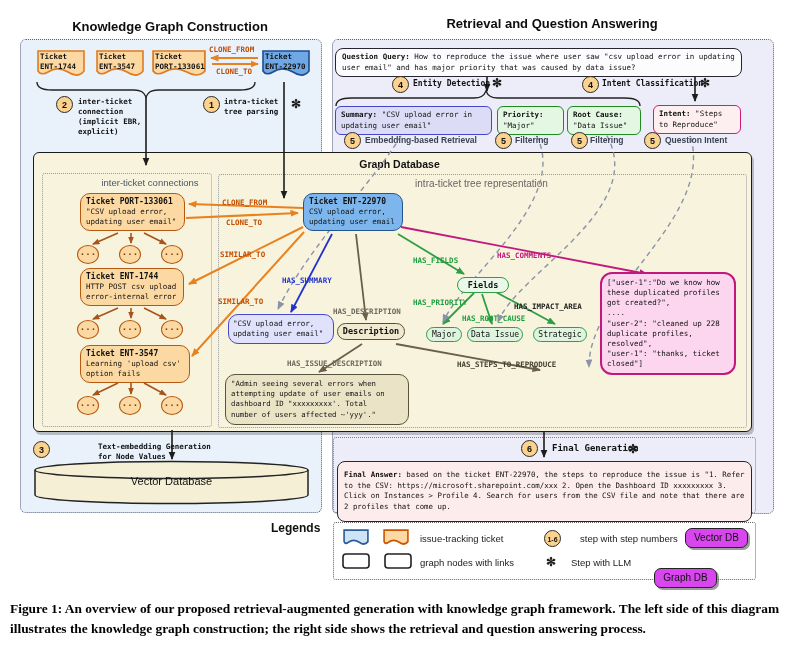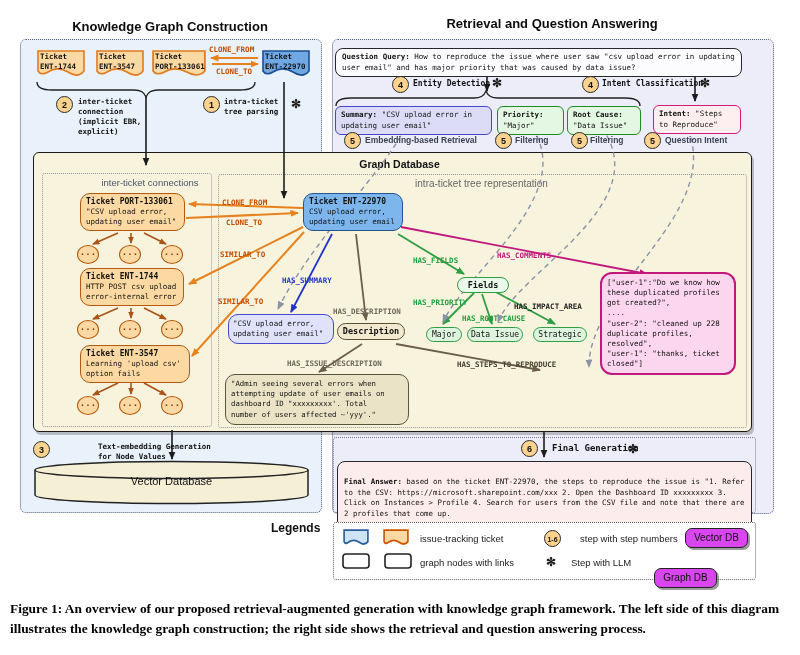--- a/index.html
+++ b/index.html
@@ -27,21 +27,21 @@
   .stad{border-radius:999px;text-align:center;font-weight:bold;}
   .desc{background:#f1ead0;border:1.8px solid #5a4f33;font-size:8.5px;}
   .fieldsn{background:#e9f8e9;border:1.8px solid #2f9e44;font-size:8.5px;}
   .gsm{background:#def4de;border:1.5px solid #2f9e44;border-radius:9px;text-align:center;font-size:8px;}
   .pinkbox{background:#fbd6ee;border:2px solid #c2187e;border-radius:12px;padding:4px 5px;font-size:7.5px;line-height:1.35;}
   .tanbox{background:#eae3c6;border:1.6px solid #57543f;border-radius:10px;padding:4px 5px;font-size:7.3px;line-height:1.4;}
   .qbox{background:#fcfcff;border:1.6px solid #26262e;border-radius:8px;padding:3px 6px;font-size:7.5px;line-height:1.4;}
   .sumbox{background:#dcdcf6;border:1.8px solid #4646c8;border-radius:6px;padding:3px 5px;font-size:7.5px;line-height:1.4;}
   .grnbox{background:#e3f7e3;border:1.8px solid #1e8c1e;border-radius:6px;padding:3px 5px;font-size:7.5px;line-height:1.4;}
   .intbox{background:#fdeef0;border:1.8px solid #d41a7b;border-radius:6px;padding:3px 5px;font-size:7.5px;line-height:1.4;}
-  .ansbox{background:#fdecec;border:1.6px solid #26262e;border-radius:8px;padding:15px 6px;font-size:7.4px;line-height:1.45;}
+  .ansbox{background:#fdecec;border:1.6px solid #26262e;border-radius:8px;padding:8px 6px;font-size:7.4px;line-height:1.45;}
   .dbbox{background:#d946ef;border:1.5px solid #222;border-radius:7px;box-shadow:2px 2px 0 #44444488;
          text-align:center;font-size:10px;line-height:17px;}
   .step{width:17px;height:17px;border-radius:50%;background:#fbd28e;border:1.5px solid #2b2b2b;
         font-weight:bold;font-size:9px;text-align:center;line-height:17px;box-sizing:border-box;}
   .el{font-weight:bold;font-size:7.5px;}
   .s5lab{font-size:8.5px;font-weight:600;color:#3a4252;}
   .llm{font-size:12px;font-weight:bold;color:#1c1c1c;line-height:12px;}
   .caption{font-family:"Liberation Serif",serif;font-weight:700;font-size:13.4px;line-height:1.5;color:#000;}
   svg{display:block;}
   .lgtext{font-size:9.5px;color:#222;}

